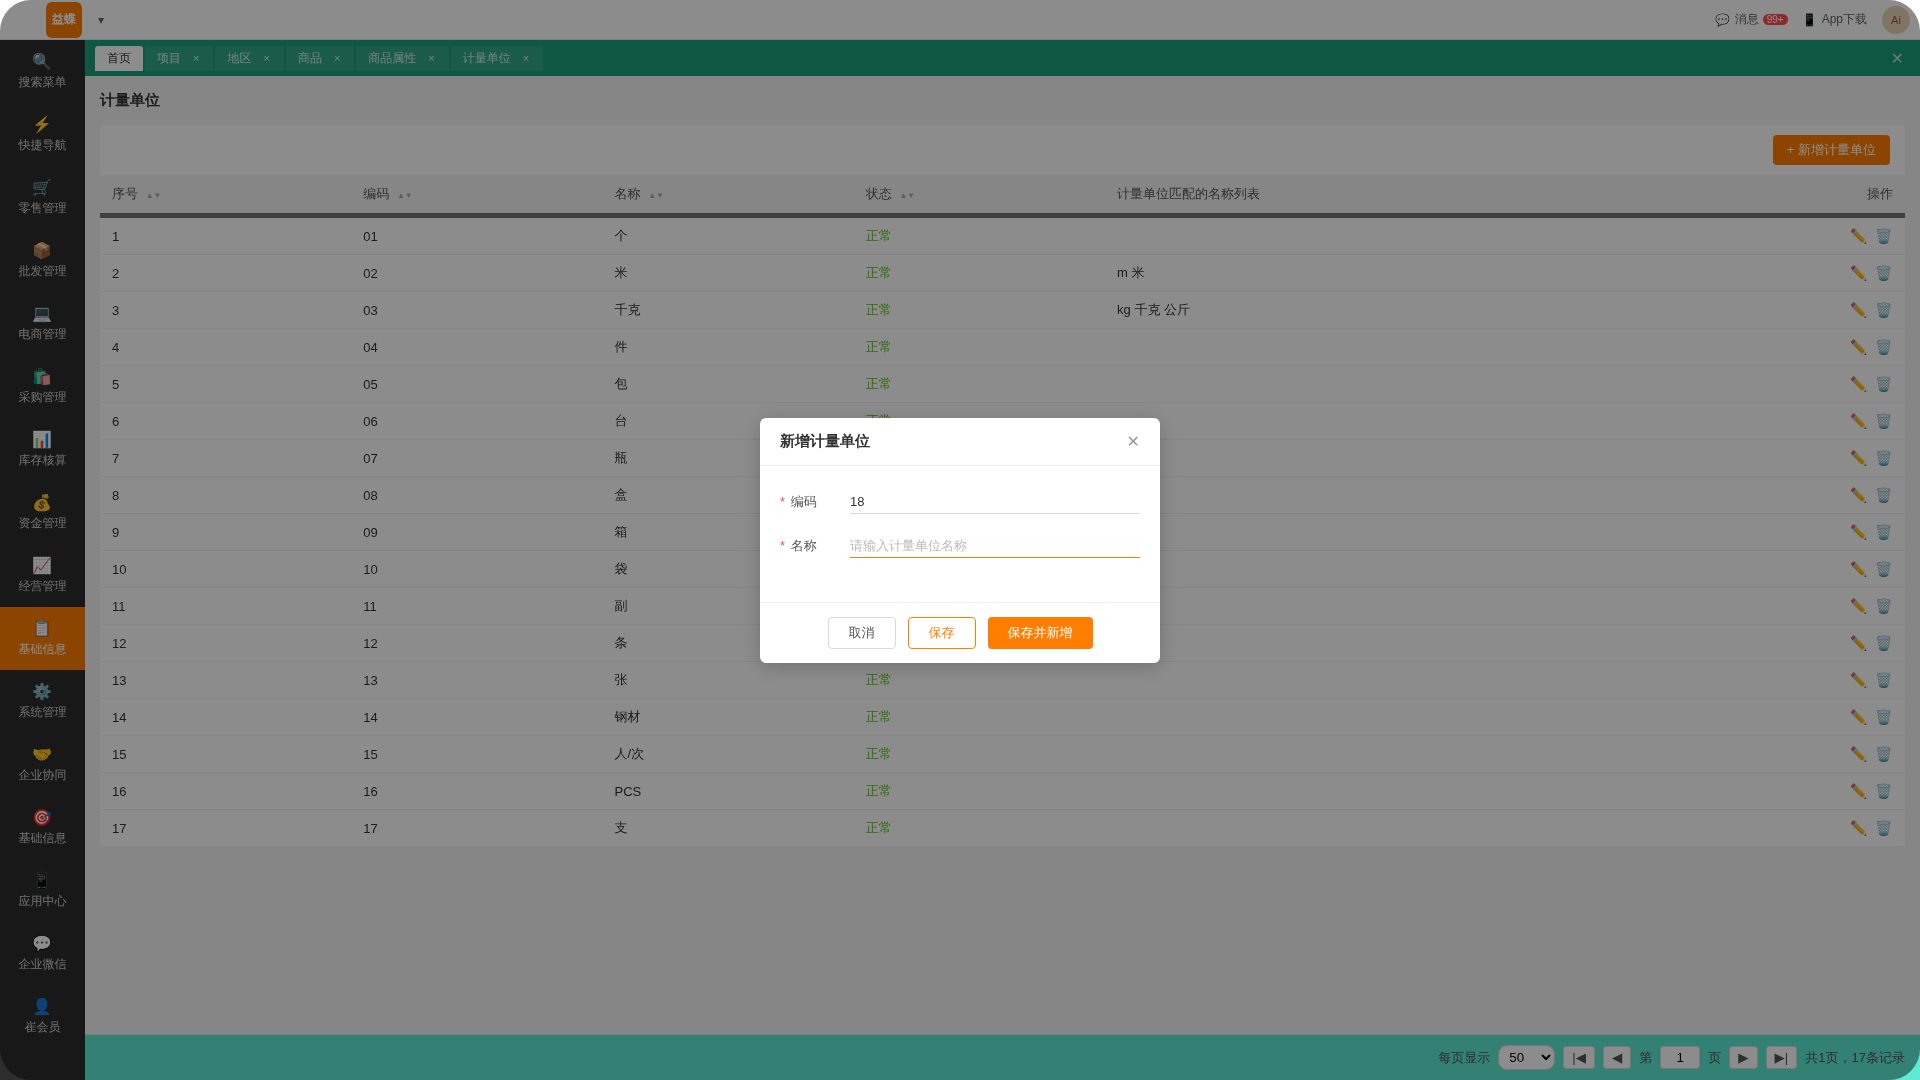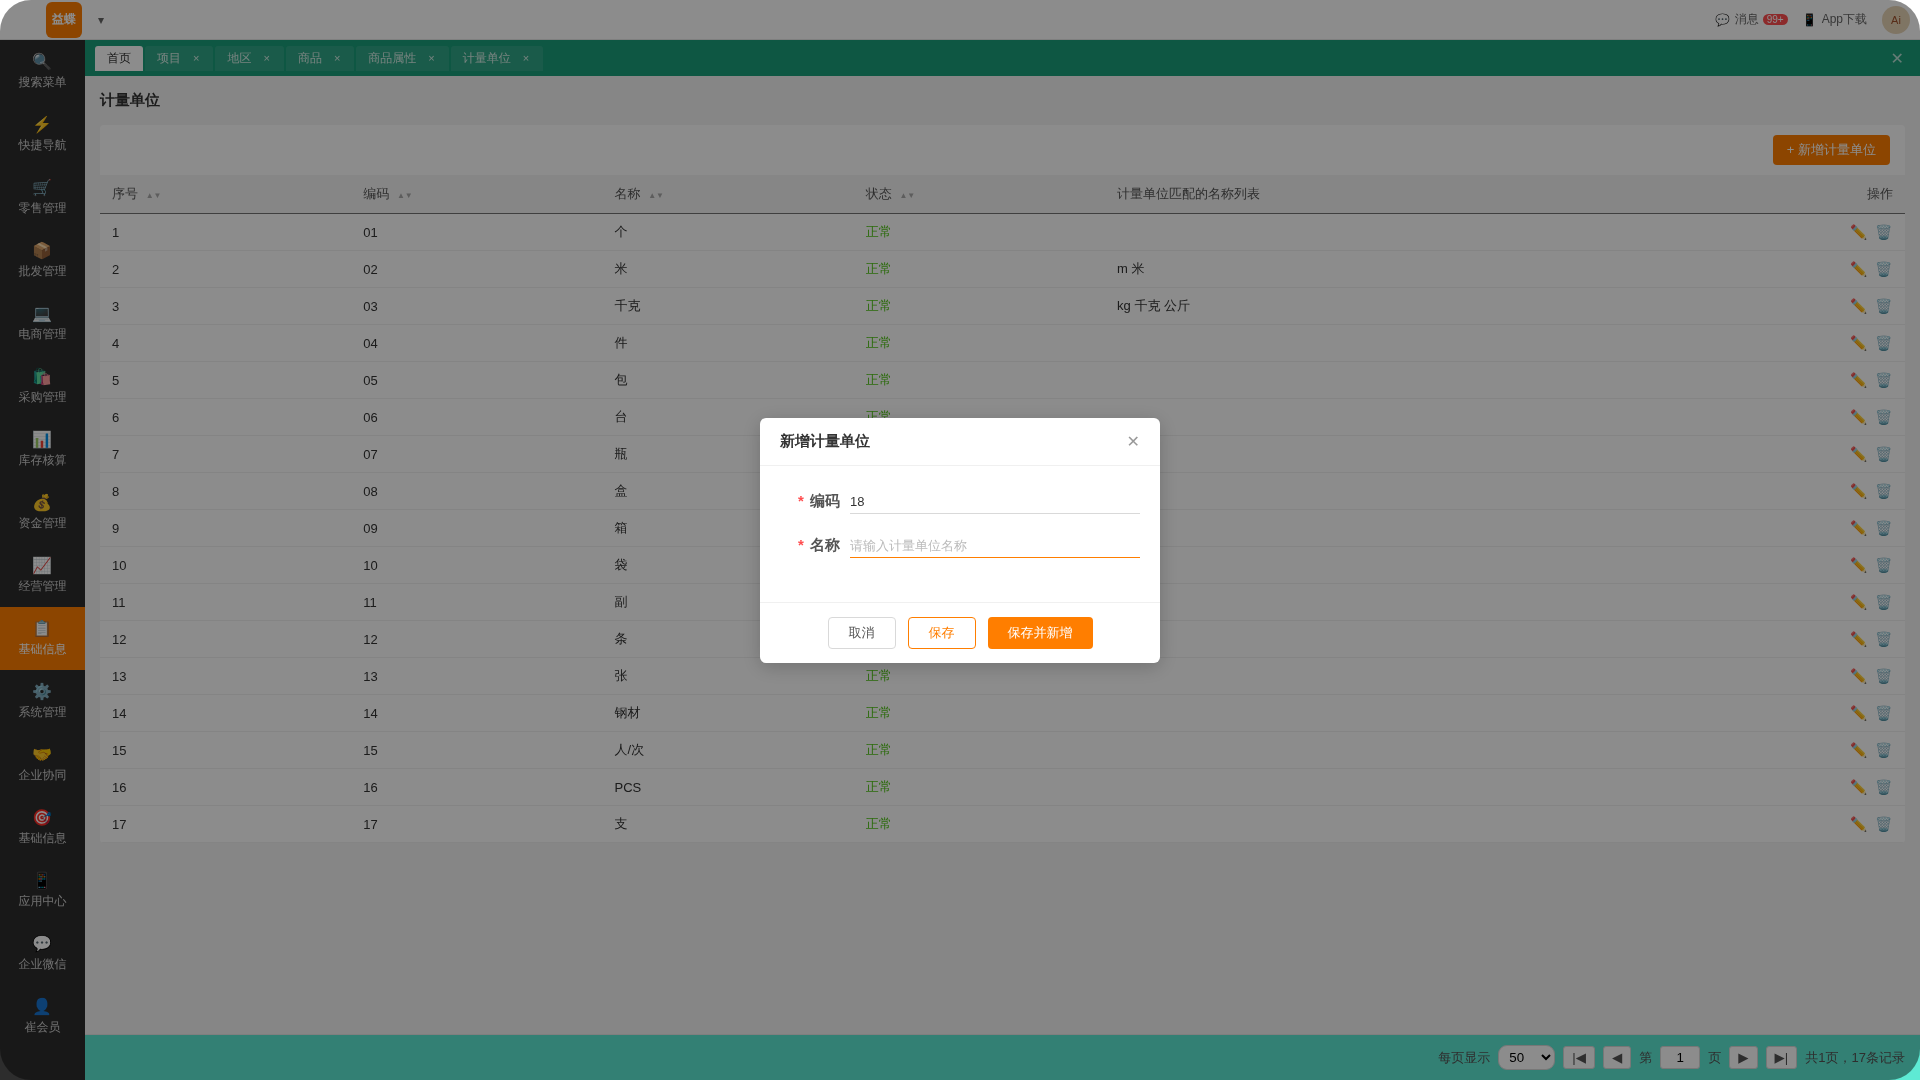--- a/index.html
+++ b/index.html
@@ -39,21 +39,21 @@
     .page-content { flex: 1; background: #f5f5f5; padding: 15px; overflow: auto; }
     .page-title { font-size: 15px; font-weight: bold; color: #333; margin-bottom: 15px; }
 
     
     .table-container { background: #fff; border-radius: 4px; overflow: hidden; }
     .table-header-bar { display: flex; justify-content: flex-end; padding: 10px 15px; }
     .btn-add { background: #ff7e00; color: white; border: none; padding: 6px 14px; border-radius: 4px; cursor: pointer; font-size: 13px; }
     
     table { width: 100%; border-collapse: collapse; }
     thead tr { background: #f5f5f5; }
-    th { padding: 10px 12px; text-align: left; font-size: 13px; color: #555; font-weight: 500; border-bottom: 1px solid #737373; white-space: nowrap; }
+    th { padding: 10px 12px; text-align: left; font-size: 13px; color: #555; font-weight: 500; border-bottom: 5px solid #737373; white-space: nowrap; }
     th .sort-icons { display: inline-flex; flex-direction: column; margin-left: 4px; font-size: 8px; color: #aaa; }
     td { padding: 9px 12px; border-bottom: 1px solid #f0f0f0; font-size: 13px; color: #333; }
     .status-normal { color: #52c41a; }
     .action-icons { display: flex; gap: 8px; }
     .action-icon { color: #666; cursor: pointer; font-size: 14px; }
 
     
     .page-footer { background: #5eead4; border-top: 1px solid #e8e8e8; padding: 10px 15px; display: flex; justify-content: flex-end; align-items: center; gap: 8px; font-size: 13px; color: #555; }
     .pagination-btn { border: 1px solid #d9d9d9; background: #fff; padding: 3px 8px; cursor: pointer; border-radius: 3px; color: #555; }
     .pagination-btn:disabled { color: #ccc; cursor: not-allowed; }
@@ -63,21 +63,21 @@
     
     .overlay { position: fixed; top: 0; left: 0; right: 0; bottom: 0; background: rgba(0,0,0,0.45); z-index: 100; display: flex; align-items: center; justify-content: center; border-radius: 31px; }
 
     
     .modal { background: #fff; border-radius: 6px; width: 400px; box-shadow: 0 4px 20px rgba(0,0,0,0.2); overflow: hidden; }
     .modal-header { padding: 14px 20px; border-bottom: 1px solid #f0f0f0; display: flex; justify-content: space-between; align-items: center; }
     .modal-title { font-size: 15px; font-weight: bold; color: #333; }
     .modal-close { cursor: pointer; color: #999; font-size: 16px; background: none; border: none; }
     .modal-body { padding: 24px 20px; }
     .form-row { display: flex; align-items: center; margin-bottom: 20px; }
-    .form-label { width: 60px; text-align: right; font-size: 15px; color: #555; margin-right: 10px; flex-shrink: 0; font-weight: bold; }
+    .form-label { width: 60px; font-size: 13px; color: #555; margin-right: 10px; flex-shrink: 0; }
     .required-mark { color: #ff4d4f; margin-right: 2px; }
     .form-input { flex: 1; border: none; border-bottom: 1px solid #d9d9d9; padding: 4px 0; font-size: 13px; outline: none; color: #333; }
     .form-input.name-input { border-bottom-color: #ff7e00; }
     .form-input::placeholder { color: #bbb; }
     .modal-footer { padding: 14px 20px; border-top: 1px solid #f0f0f0; display: flex; justify-content: center; gap: 12px; }
     .btn-cancel { border: 1px solid #d9d9d9; background: #fff; color: #555; padding: 6px 20px; border-radius: 4px; cursor: pointer; font-size: 13px; }
     .btn-save { background: #fff; border: 1px solid #ff7e00; color: #ff7e00; padding: 6px 20px; border-radius: 4px; cursor: pointer; font-size: 13px; }
     .btn-save-new { background: #ff7e00; border: none; color: white; padding: 6px 20px; border-radius: 4px; cursor: pointer; font-size: 13px; }
     .nav-dropdown { display: flex; align-items: center; gap: 4px; font-size: 12px; color: #666; cursor: pointer; padding: 4px 8px; }
   </style>

